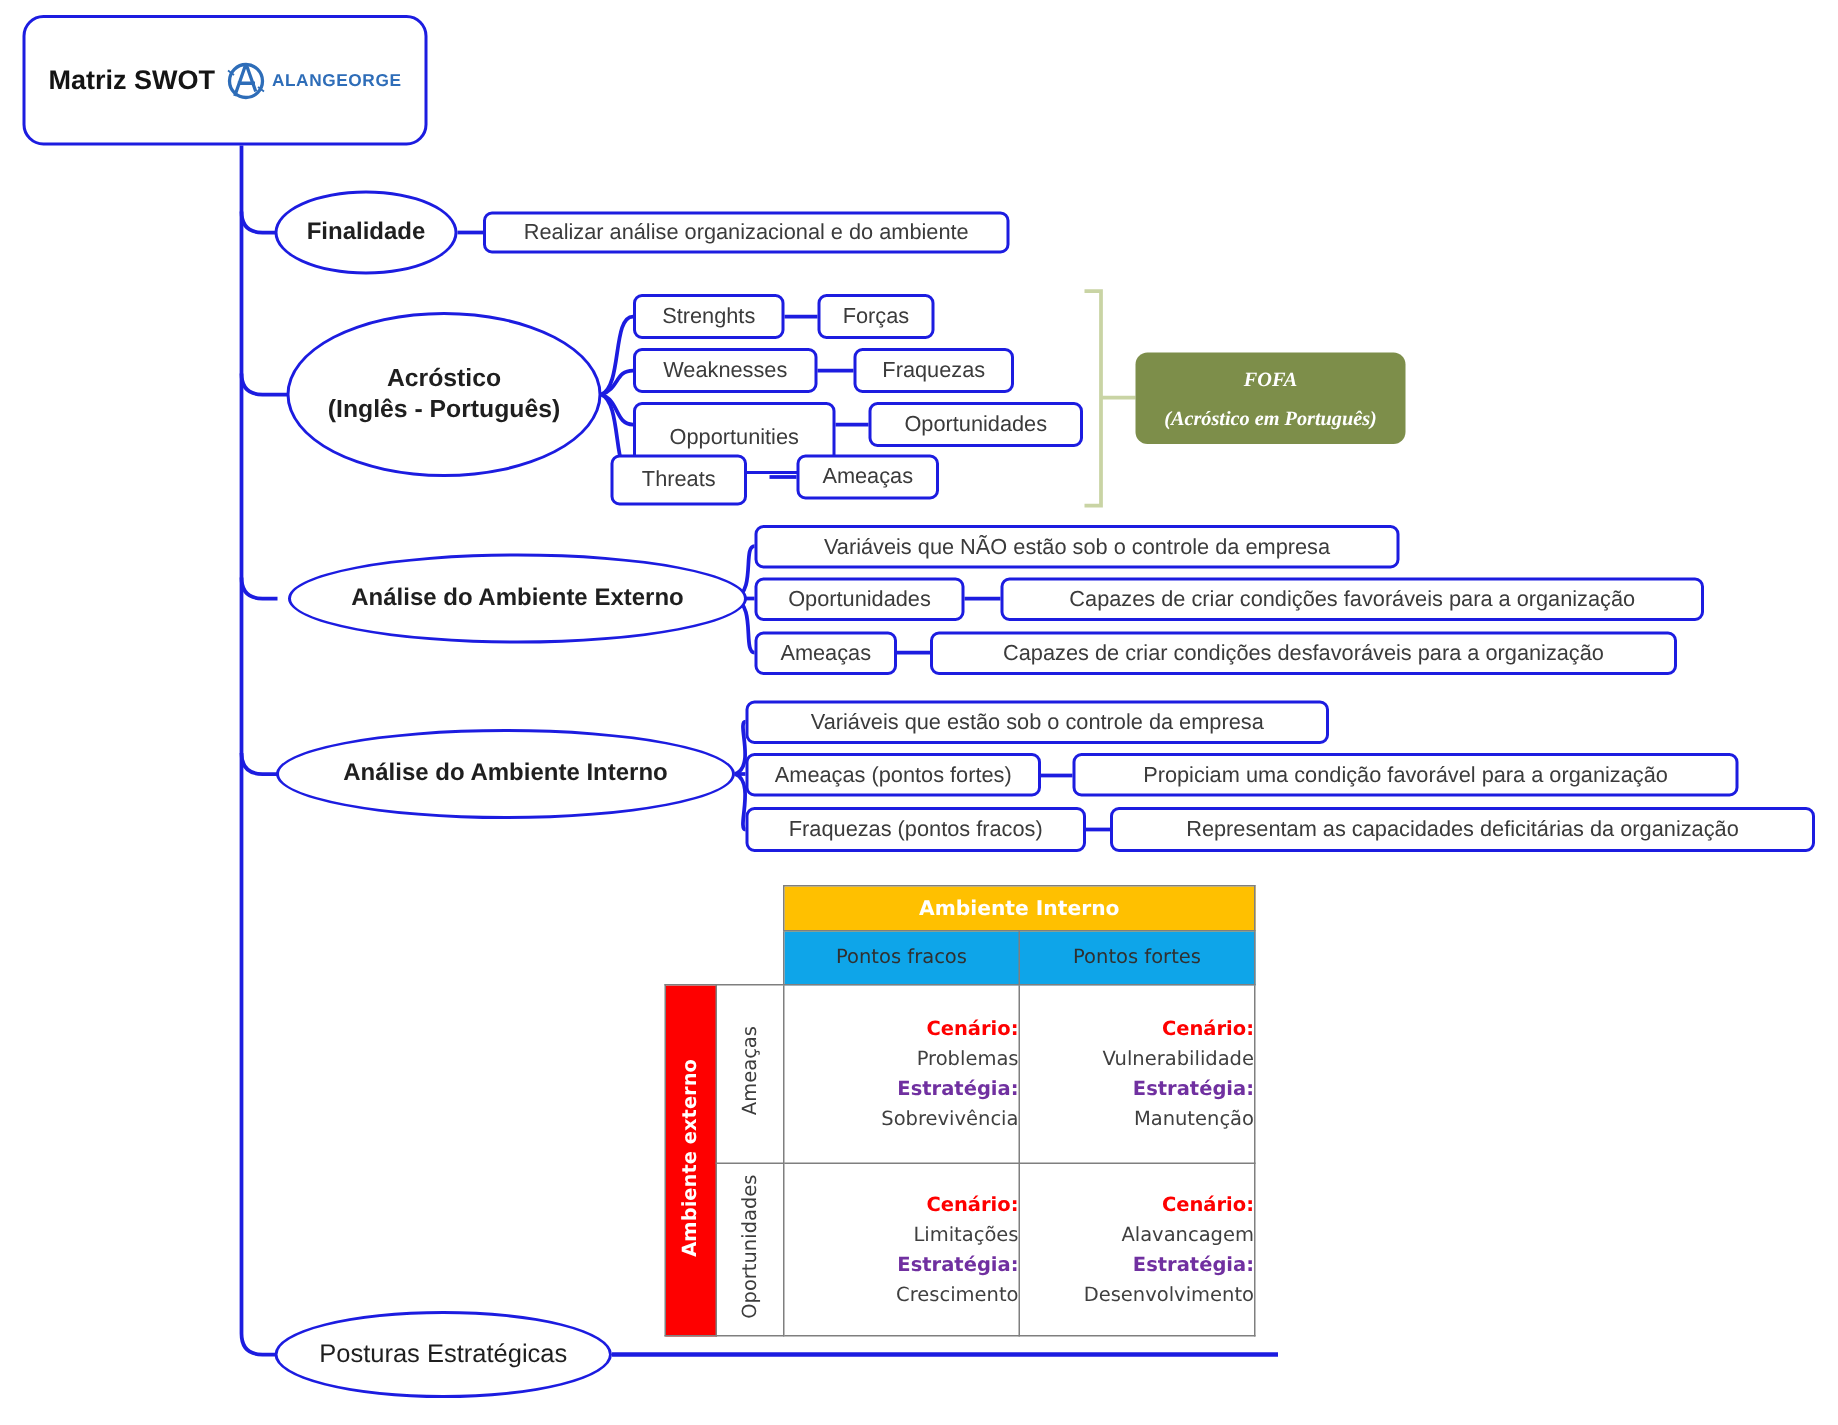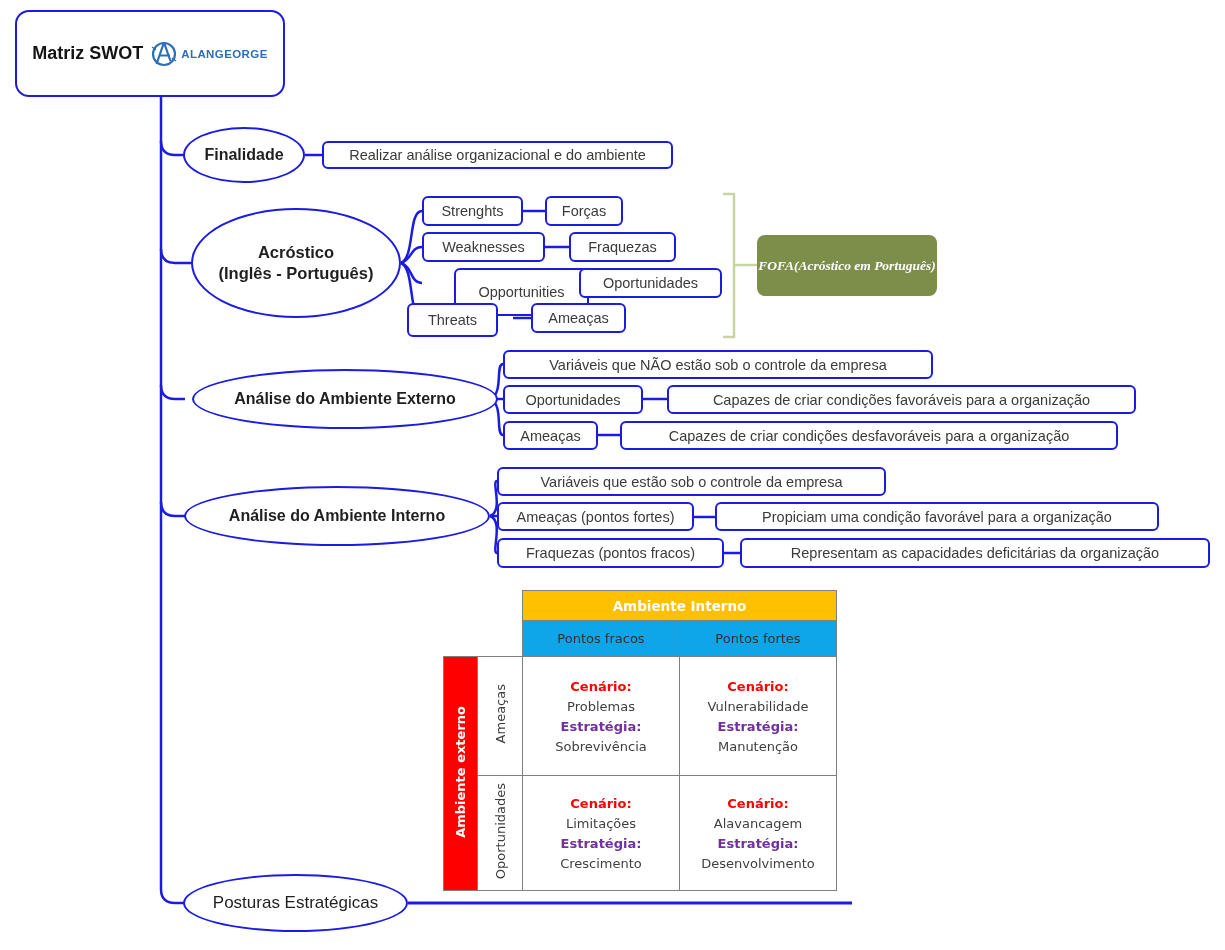--- a/index.html
+++ b/index.html
@@ -16,40 +16,40 @@
        padding:4px 10px;color:#3b3b3b;}
 
   .rootbox{position:absolute;left:15px;top:10px;width:270px;height:87px;background:#fff;
            border:2.6px solid #1c1ce0;border-radius:14px;display:flex;align-items:center;
            justify-content:center;gap:6px;box-sizing:border-box;}
   .roottitle{font-size:18px;font-weight:700;color:#141414;}
   .logo{display:flex;align-items:center;gap:2px;}
   .logotext{font-size:11.5px;font-weight:700;color:#2e6db8;letter-spacing:.4px;}
 
   .fofa{position:absolute;left:757px;top:235px;width:180px;height:61px;background:#7d8e4a;
-        border-radius:8px;display:flex;align-items:center;justify-content:center;
+        border-radius:8px;display:flex;flex-direction:column;align-items:center;justify-content:center;
         color:#ffffff;font-family:"Liberation Serif",serif;font-style:italic;font-weight:600;
         font-size:13.5px;line-height:1.9;}
 
   
   .matrixwrap{position:absolute;left:443px;top:590px;}
   table.mtx{border-collapse:collapse;table-layout:fixed;font-family:"DejaVu Sans",sans-serif;}
   table.mtx td{padding:0;box-sizing:border-box;}
   td.blank{border:none;background:transparent;}
   td.yhdr{background:#ffc000;border:1px solid #7f7f7f;text-align:center;vertical-align:middle;
           color:#ffffff;font-weight:700;font-size:13.5px;}
   td.chdr{border:1px solid #7f7f7f;text-align:center;vertical-align:middle;
           color:#303030;font-size:13px;background:#0ea5e9;}
   td.redbar{background:#fe0000;border:1px solid #7f7f7f;text-align:center;vertical-align:middle;}
   td.rothdr{border:1px solid #7f7f7f;text-align:center;vertical-align:middle;background:#fff;}
   td.cell{border:1px solid #7f7f7f;vertical-align:middle;background:#fff;padding:8px 0 8px 12px;}
   .vtext{writing-mode:vertical-rl;transform:rotate(180deg);display:inline-block;
          font-size:13px;color:#3c3c3c;white-space:nowrap;}
   .vtext.white{color:#ffffff;font-weight:700;}
-  .cl{font-size:13px;line-height:1.0;margin:7px 0;color:#3f3f3f;text-align:center;}
+  .cl{font-size:13px;line-height:1.0;margin:7px 0;color:#3f3f3f;text-align:right;}
   .cl.redlab{color:#fe0000;font-weight:700;}
   .cl.purplab{color:#7030a0;font-weight:700;}
 </style>
 </head>
 <body>
 
 <div id="canvas">
 
   <svg class="lines">
     <g stroke="#1c1ce0" stroke-width="2.5" fill="none">
@@ -116,21 +116,21 @@
     <span>Forças</span>
     </div>
 
   <div class="node box" style="left:422px;top:232px;width:123px;height:30px;">
     <span>Weaknesses</span>
     </div>
   <div class="node box" style="left:569px;top:232px;width:107px;height:30px;">
     <span>Fraquezas</span>
     </div>
 
-  <div class="node box" style="left:422px;top:268px;width:135px;height:48px;margin-left:32px;">
+  <div class="node box" style="left:422px;top:268px;width:135px;height:48px;">
     <span>Opportunities</span>
     </div>
   <div class="node box" style="left:579px;top:268px;width:143px;height:30px;">
     <span>Oportunidades</span>
     </div>
 
   <div class="node box" style="left:407px;top:303px;width:91px;height:34px;">
     <span>Threats</span>
     </div>
   <div class="node box" style="left:531px;top:303px;width:95px;height:30px;">

